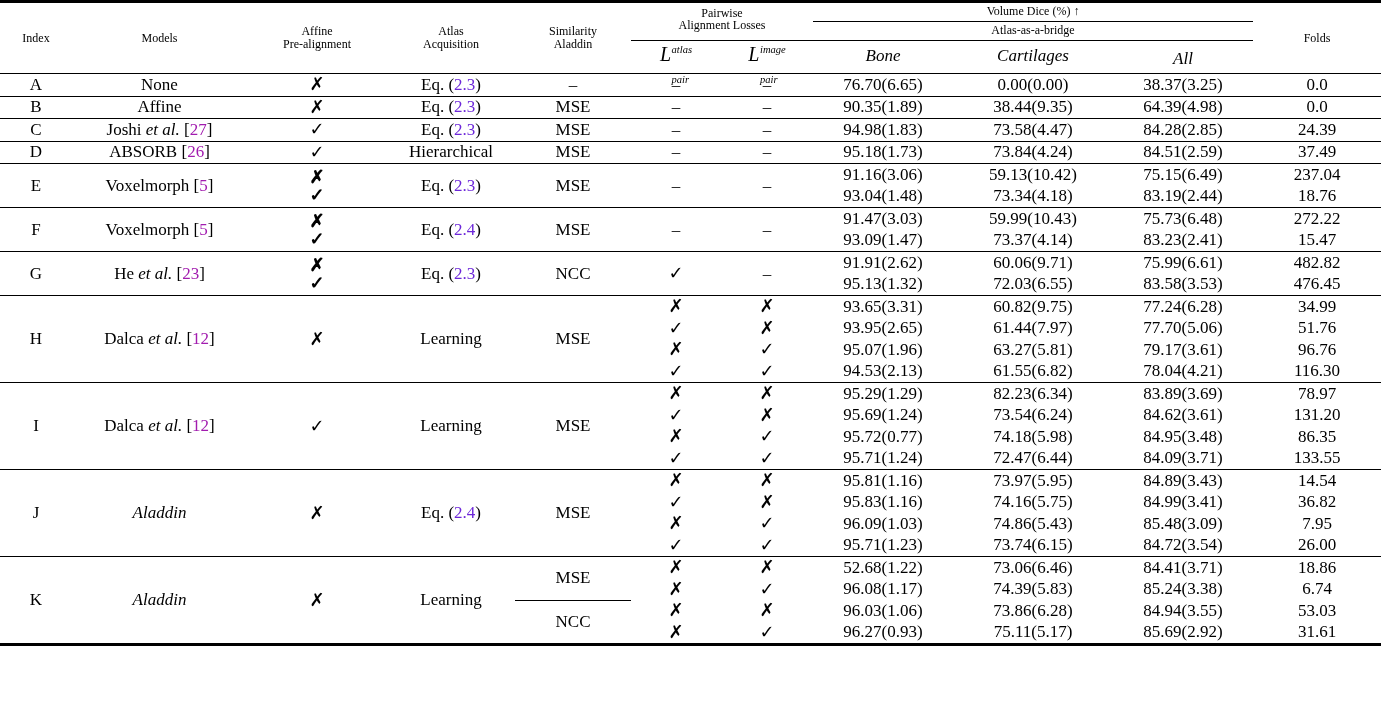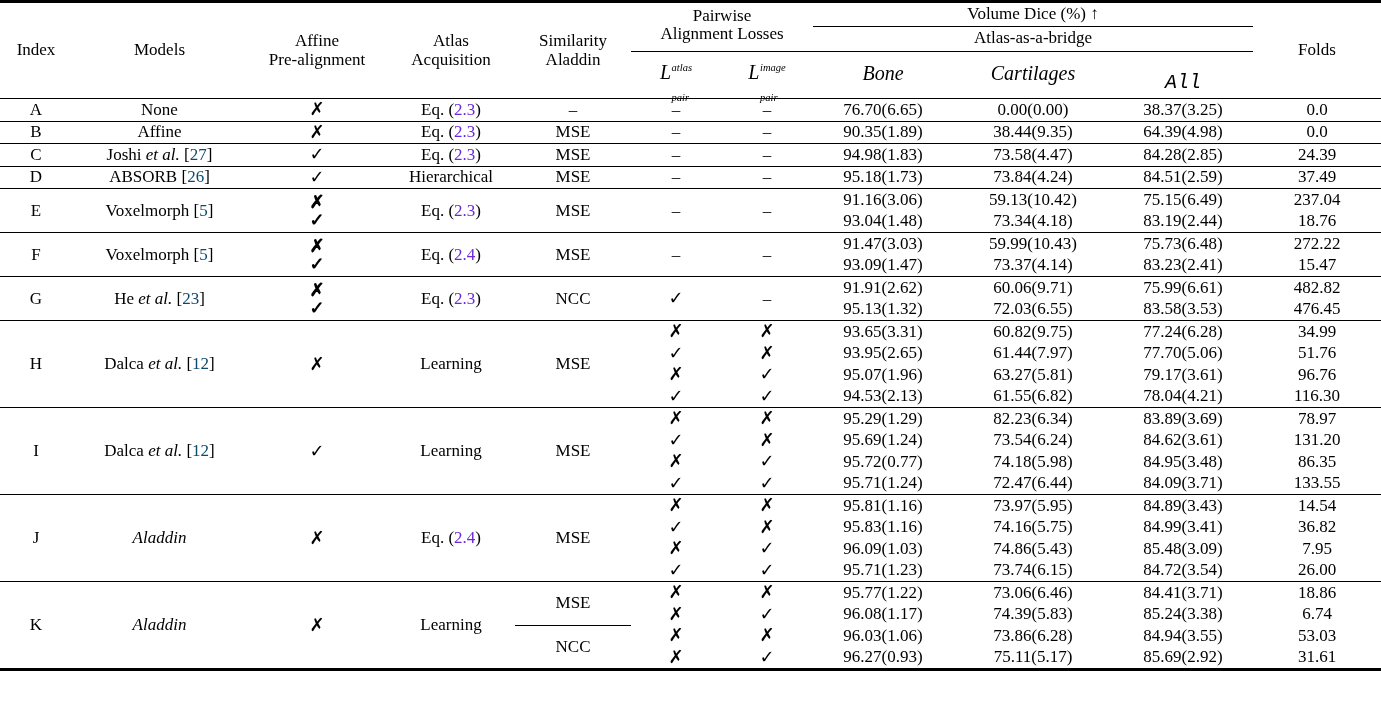--- a/index.html
+++ b/index.html
@@ -51,37 +51,37 @@
   col.c-affine { width: 140px; }
   col.c-atlas  { width: 128px; }
   col.c-sim    { width: 116px; }
   col.c-la     { width: 90px; }
   col.c-li     { width: 92px; }
   col.c-bone   { width: 140px; }
   col.c-cart   { width: 160px; }
   col.c-all    { width: 140px; }
   col.c-folds  { width: 128px; }
 
-  .hdr-big   { font-size: 17px; }
-  .hdr-sub   { font-size: 20px; font-style: italic; }
+  .hdr-big   { font-size: 12px; }
+  .hdr-sub   { font-size: 17px; font-style: italic; }
   .hdr-math  { font-size: 16px; }
 
   .head-cell {
     padding: 3px 2px 3px 2px;
   }
   .head-two {
     line-height: 1.18;
   }
 
   .data-row td { height: 21.5px; padding-top: 1px; padding-bottom: 1px; }
 
   .mark { font-size: 18px; font-weight: bold; line-height: 1; }
   .dash { font-size: 17px; }
 
-  .cite   { color: #0c4a6e; }
+  .cite   { color: #a21caf; }
   .eqnum  { color: #6d28d9; }
   .ital   { font-style: italic; }
   .bold   { font-weight: bold; }
 
   .mathcal {
     font-family: "Liberation Serif", "DejaVu Serif", serif;
     font-style: italic;
     font-size: 17px;
     position: relative;
     display: inline-block;
@@ -150,21 +150,21 @@
 
     <tr>
       <td class="head-cell hdr-math" style="padding:3px 2px 5px 2px;">
         <span class="mathcal"><span class="scriptL">L</span><span class="supsub"><span class="sup">atlas</span><span class="sub">pair</span></span></span>
       </td>
       <td class="head-cell hdr-math" style="padding:3px 2px 5px 2px;">
         <span class="mathcal"><span class="scriptL">L</span><span class="supsub"><span class="sup">image</span><span class="sub">pair</span></span></span>
       </td>
       <td class="head-cell hdr-sub" style="padding:3px 2px 5px 2px;">Bone</td>
       <td class="head-cell hdr-sub" style="padding:3px 2px 5px 2px;">Cartilages</td>
-      <td class="head-cell hdr-sub" style="padding:20px 2px 5px 2px;font-family:Liberation Mono, monospace;">All</td>
+      <td class="head-cell hdr-sub" style="padding:9px 2px 5px 2px;">All</td>
     </tr>
   </thead>
 
   <tbody id="tbody">
         <tr class="data-row midrule">
           <td rowspan="1">A</td>
           <td rowspan="1">None</td>
           <td class="mark" rowspan="1">✗</td>
           <td rowspan="1">Eq. (<span class="eqnum">2.3</span>)</td>
           <td rowspan="1">–</td>
@@ -392,21 +392,21 @@
           <td>26.00</td>
         </tr>
         <tr class="data-row thinrule">
           <td rowspan="4">K</td>
           <td rowspan="4"><span class="ital">Aladdin</span></td>
           <td class="mark" rowspan="4">✗</td>
           <td rowspan="4">Learning</td>
           <td rowspan="2">MSE</td>
           <td class="mark">✗</td>
           <td class="mark">✗</td>
-          <td>95.77(1.22)</td>
+          <td>52.68(1.22)</td>
           <td>73.06(6.46)</td>
           <td>84.41(3.71)</td>
           <td>18.86</td>
         </tr>
         <tr class="data-row">
           <td class="mark">✗</td>
           <td class="mark">✓</td>
           <td>96.08(1.17)</td>
           <td>74.39(5.83)</td>
           <td>85.24(3.38)</td>

